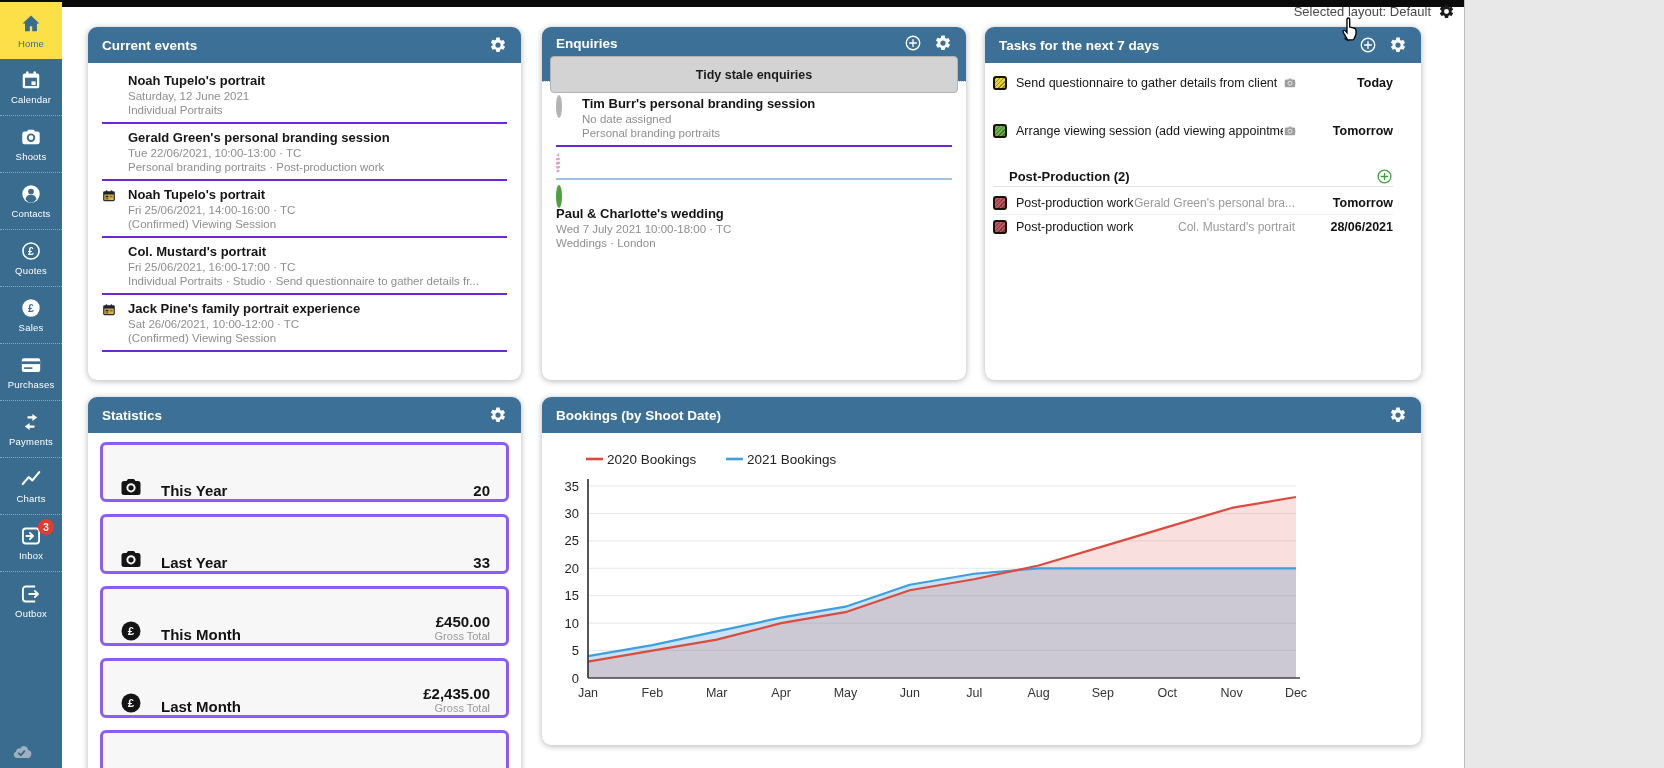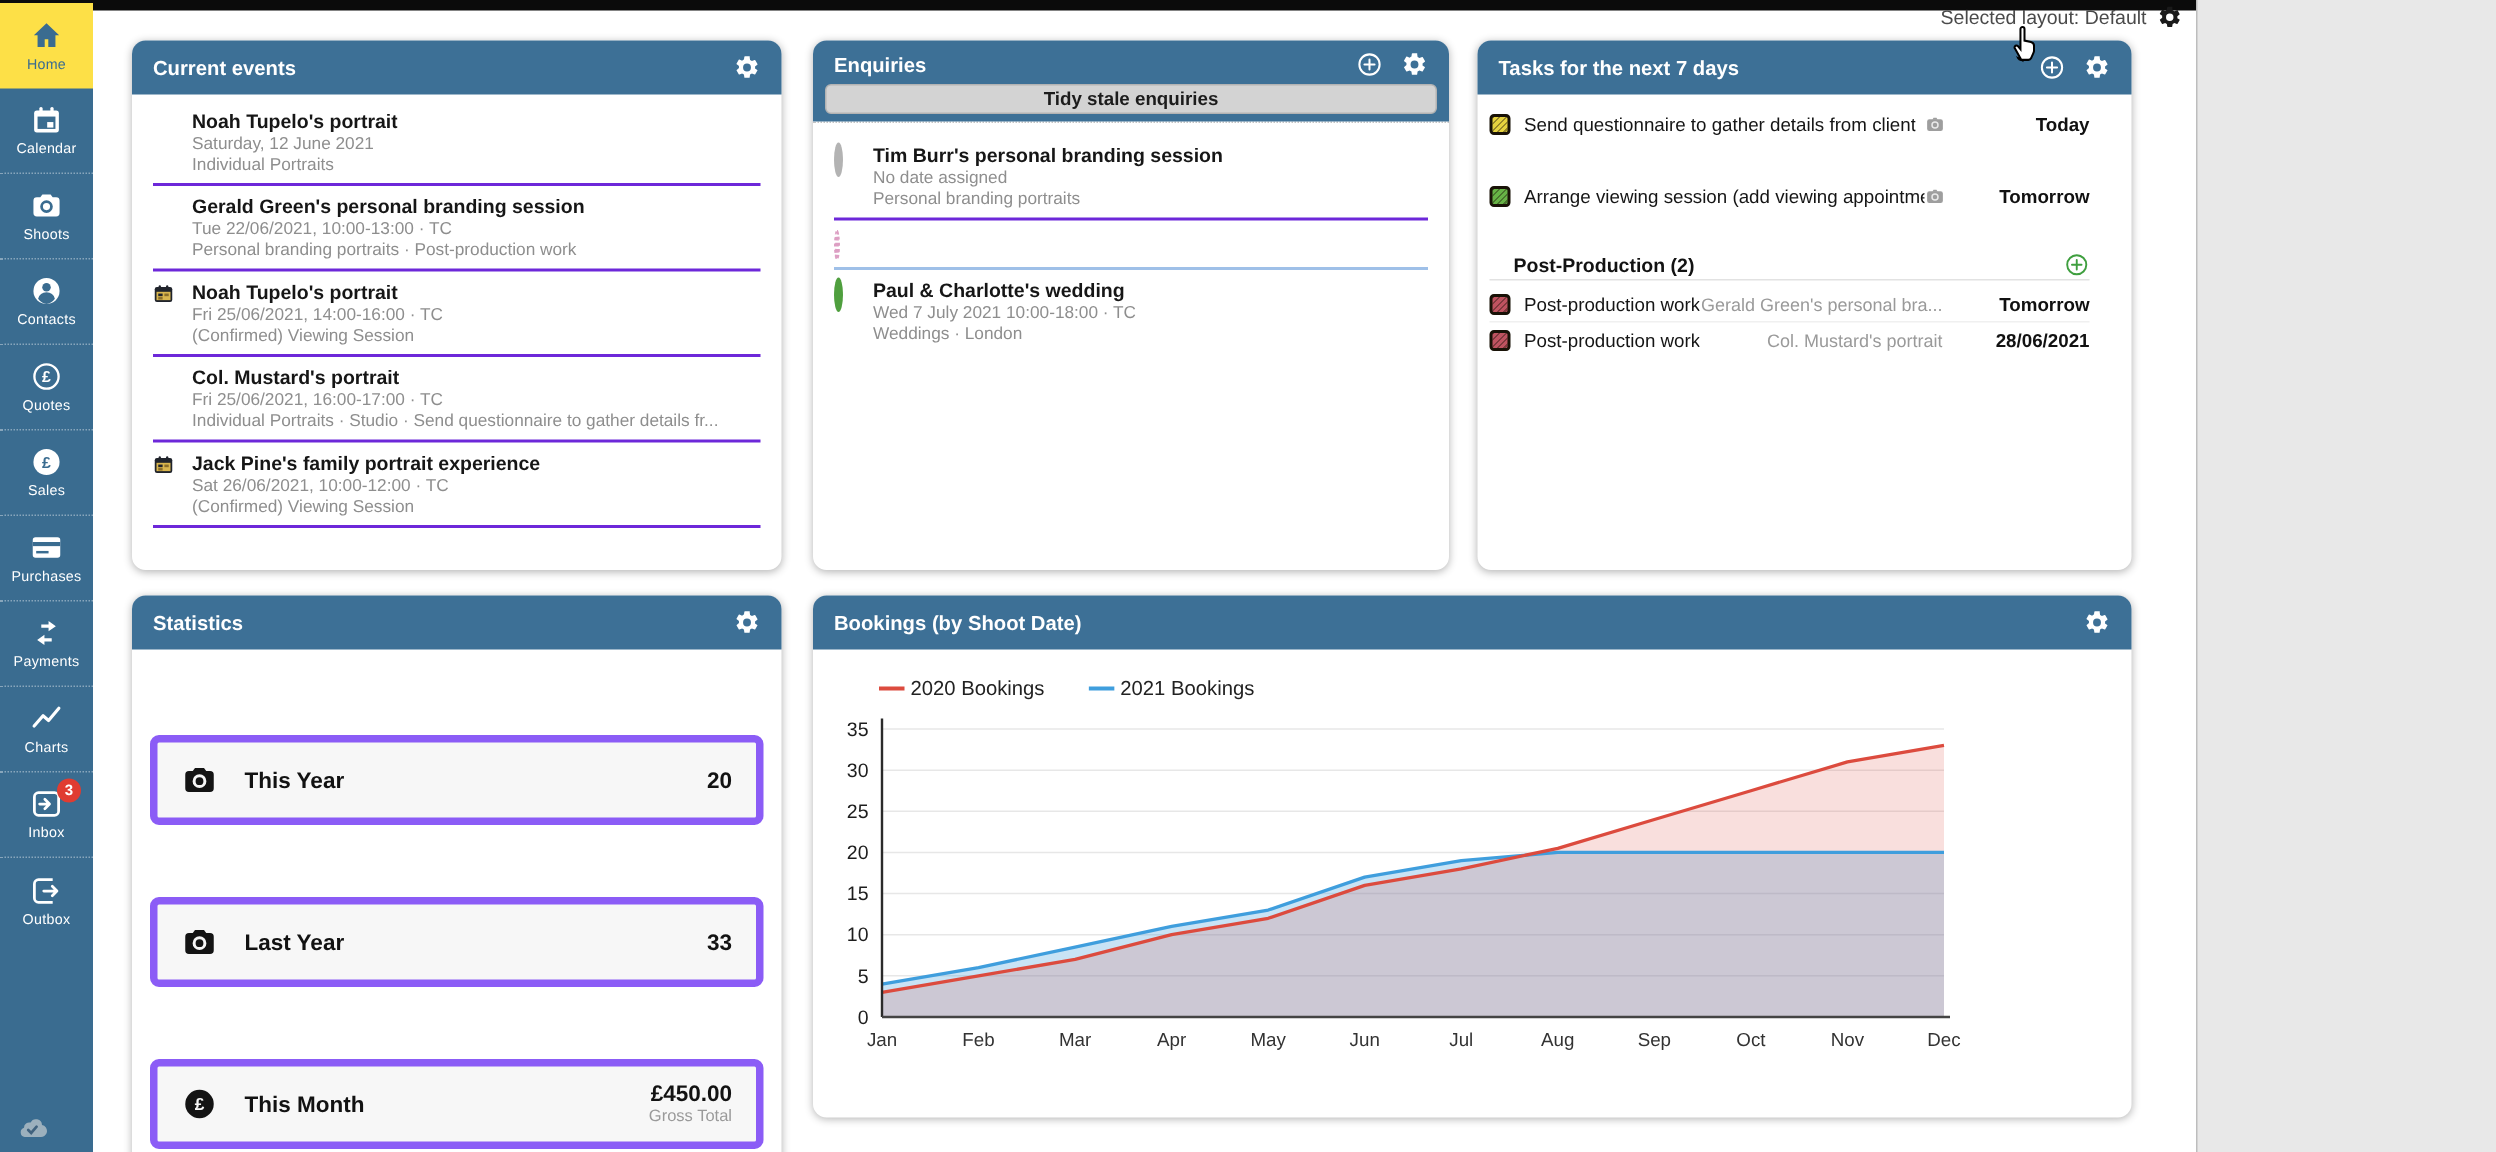--- a/index.html
+++ b/index.html
@@ -23,34 +23,34 @@
   
   .card { position:absolute; background:#fff; border-radius:9px; box-shadow:0 1px 6px rgba(0,0,0,.3); }
   .card-h { height:36px; background:#3d7096; border-radius:9px 9px 0 0; color:#fff; display:flex; align-items:center; padding:0 14px; font-size:13.5px; font-weight:bold; position:relative; }
   .card-h .sp { flex:1; }
   .hicon { width:18px; height:18px; margin-left:12px; cursor:pointer; flex:none; }
   .hicon svg { width:18px; height:18px; display:block; }
 
   
   .ev-list { padding:4px 14px 0 14px; overflow:hidden; }
   .ev-row { display:flex; padding:6px 0 5px 0; border-bottom:2px solid #6d28d9; cursor:pointer; }
-  .ev-row.last { border-bottom:none; }
+  .ev-row.last { border-bottom:none;flex-direction:column; }
   .ev-ic { width:26px; flex:none; padding-top:2px; }
   .dot { width:11px; height:11px; border-radius:50%; }
   .ring { width:10px; height:10px; border-radius:50%; }
   .ev-title { font-size:13px; font-weight:bold; color:#161616; line-height:16px; white-space:nowrap; overflow:hidden; }
   .ev-meta { font-size:11.5px; color:#8e8e8e; line-height:14px; white-space:nowrap; overflow:hidden; }
   .mini-cal { width:14px; height:14px; display:block; }
   .ghost-wrap { height:7px; overflow:hidden; }
   .ghost-bar { height:13px; width:215px; opacity:.85;
     background:repeating-linear-gradient(90deg,#222 0 3px,transparent 3px 8px,#222 8px 10px,transparent 10px 16px,#222 16px 18px,transparent 18px 26px); }
 
   
   #enq-head { height:54px; flex-wrap:wrap; align-content:flex-start; padding-top:7px; }
-  #tidy-btn { position:absolute; left:8px; right:8px; top:29px; height:20px; background:#d3d3d3; border:1px solid #b3b3b3; border-radius:4px; font-size:12.5px; color:#1c1c1c; display:flex; align-items:center; justify-content:center; cursor:pointer; }
+  #tidy-btn { position:absolute; left:8px; right:8px; top:29px; height:37px; background:#d3d3d3; border:1px solid #b3b3b3; border-radius:4px; font-size:12.5px; color:#1c1c1c; display:flex; align-items:center; justify-content:center; cursor:pointer; }
   #enq-list { border-top:1px dotted #c3c3c3; padding-top:8px; }
   .div-blue { border-bottom-color:#9fc0e8 !important; }
 
   
   #tasks-body { padding:8px 28px 0 8px; }
   .task-section { margin-bottom:24px; }
   .section-head { display:flex; align-items:center; height:20px; border-bottom:1px solid #e2e2e2; margin-bottom:4px; padding-left:16px; }
   .section-label { font-size:13px; font-weight:bold; color:#121212; }
   .section-head .sp { flex:1; }
   .plus-green { width:17px; height:17px; cursor:pointer; }
@@ -59,21 +59,21 @@
   .checkbox { width:14px; height:14px; flex:none; border:2px solid #191207; border-radius:3px; margin-right:9px; cursor:pointer;
     background-image:repeating-linear-gradient(135deg, rgba(25,15,5,.38) 0 1px, transparent 1px 3px); }
   .task-label { white-space:nowrap; overflow:hidden; }
   .task-ctx { flex:1; text-align:right; color:#9a9a9a; font-size:12px; margin-right:12px; white-space:nowrap; overflow:hidden; }
   .task-sp { flex:1; }
   .cam-badge { width:14px; height:12px; flex:none; margin-right:10px; }
   .task-due { width:86px; flex:none; text-align:right; font-weight:bold; font-size:12.5px; color:#111; }
 
   
   #stats-body { padding:9px 12px 0 12px; }
-  .stat-row { height:60px; background:#f7f7f7; border:5px solid #8b5cf6; border-radius:6px; margin-bottom:12px; display:flex; align-items:center; padding:0 16px;margin-top:48px; }
+  .stat-row { height:60px; background:#f7f7f7; border:3px solid #8b5cf6; border-radius:6px; margin-bottom:12px; display:flex; align-items:flex-end; padding:0 16px; }
   .stat-ic { width:24px; height:24px; flex:none; margin-right:18px; }
   .stat-label { font-size:15px; font-weight:bold; color:#121212; }
   .stat-right { flex:1; text-align:right; }
   .stat-value { font-size:15px; font-weight:bold; color:#121212; line-height:17px; }
   .stat-sub { font-size:11px; color:#9a9a9a; line-height:13px; }
 
   
   #layout-row { position:absolute; top:3px; left:1150px; width:305px; display:flex; align-items:center; justify-content:flex-end; gap:7px; font-size:13px; color:#4a4a4a; }
   #layout-gear { width:17px; height:17px; cursor:pointer; }
   #cursor { position:absolute; left:1338px; top:15px; width:25px; height:27px; pointer-events:none; }

